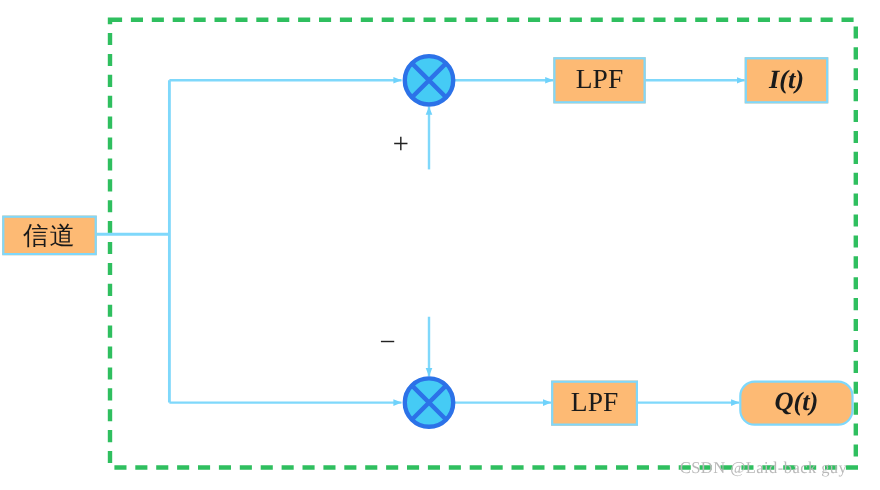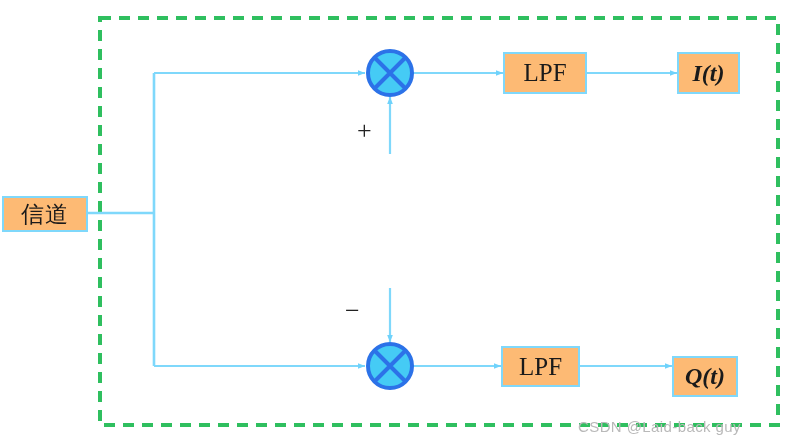--- a/index.html
+++ b/index.html
@@ -136,28 +136,28 @@
   </div>
 
   <div class="node-box serif" style="left:503px; top:52px; width:84px; height:42px;">
     <span>LPF</span>
   </div>
 
   <div class="node-box serif" style="left:501px; top:346px; width:79px; height:41px;">
     <span>LPF</span>
   </div>
 
-  <div class="node-box math" style="left:677px; top:52px; width:63px; height:42px;">
+  <div class="node-box math" style="left:677px; top:52px; width:76px; height:42px;">
     <span><span>I</span><span>(t)</span></span>
   </div>
 
-  <div class="node-box math" style="left:672px; top:356px; width:66px; height:41px;">
+  <div class="node-box math" style="left:672px; top:346px; width:104px; height:41px;border-radius:14px;">
     <span><span>Q</span><span>(t)</span></span>
   </div>
 
 
 
   <div class="sign-label" style="left:357px; top:118px;">+</div>
   <div class="sign-label" style="left:345px; top:298px;">−</div>
 
-  <div class="watermark" style="left:578px; top:418px;">CSDN @Laid-back guy</div>
+  <div class="watermark" style="left:618px; top:418px;font-family:Liberation Serif, serif;">CSDN @Laid-back guy</div>
 
 </div>
 
 </body></html>

